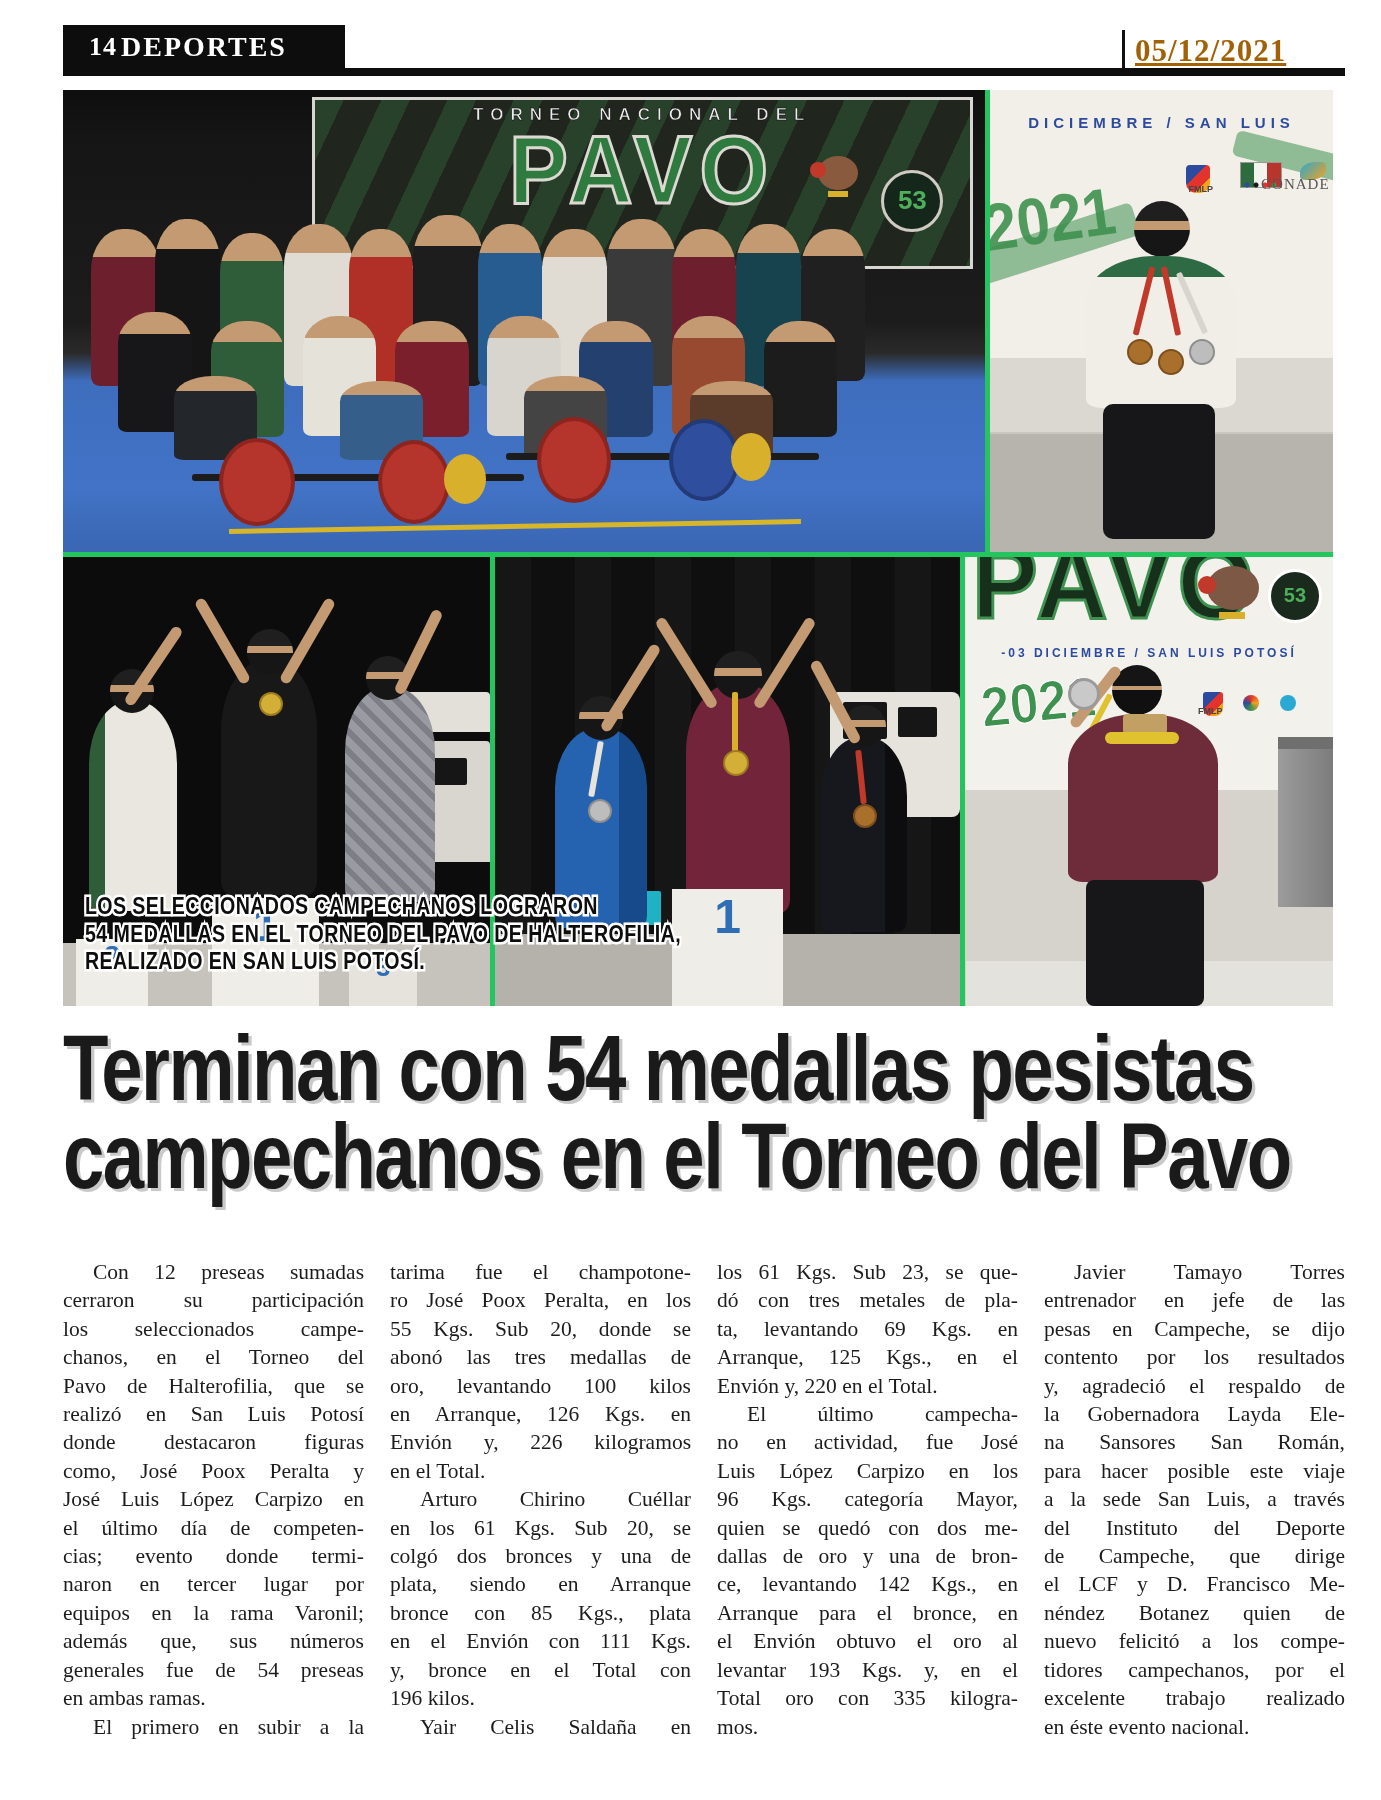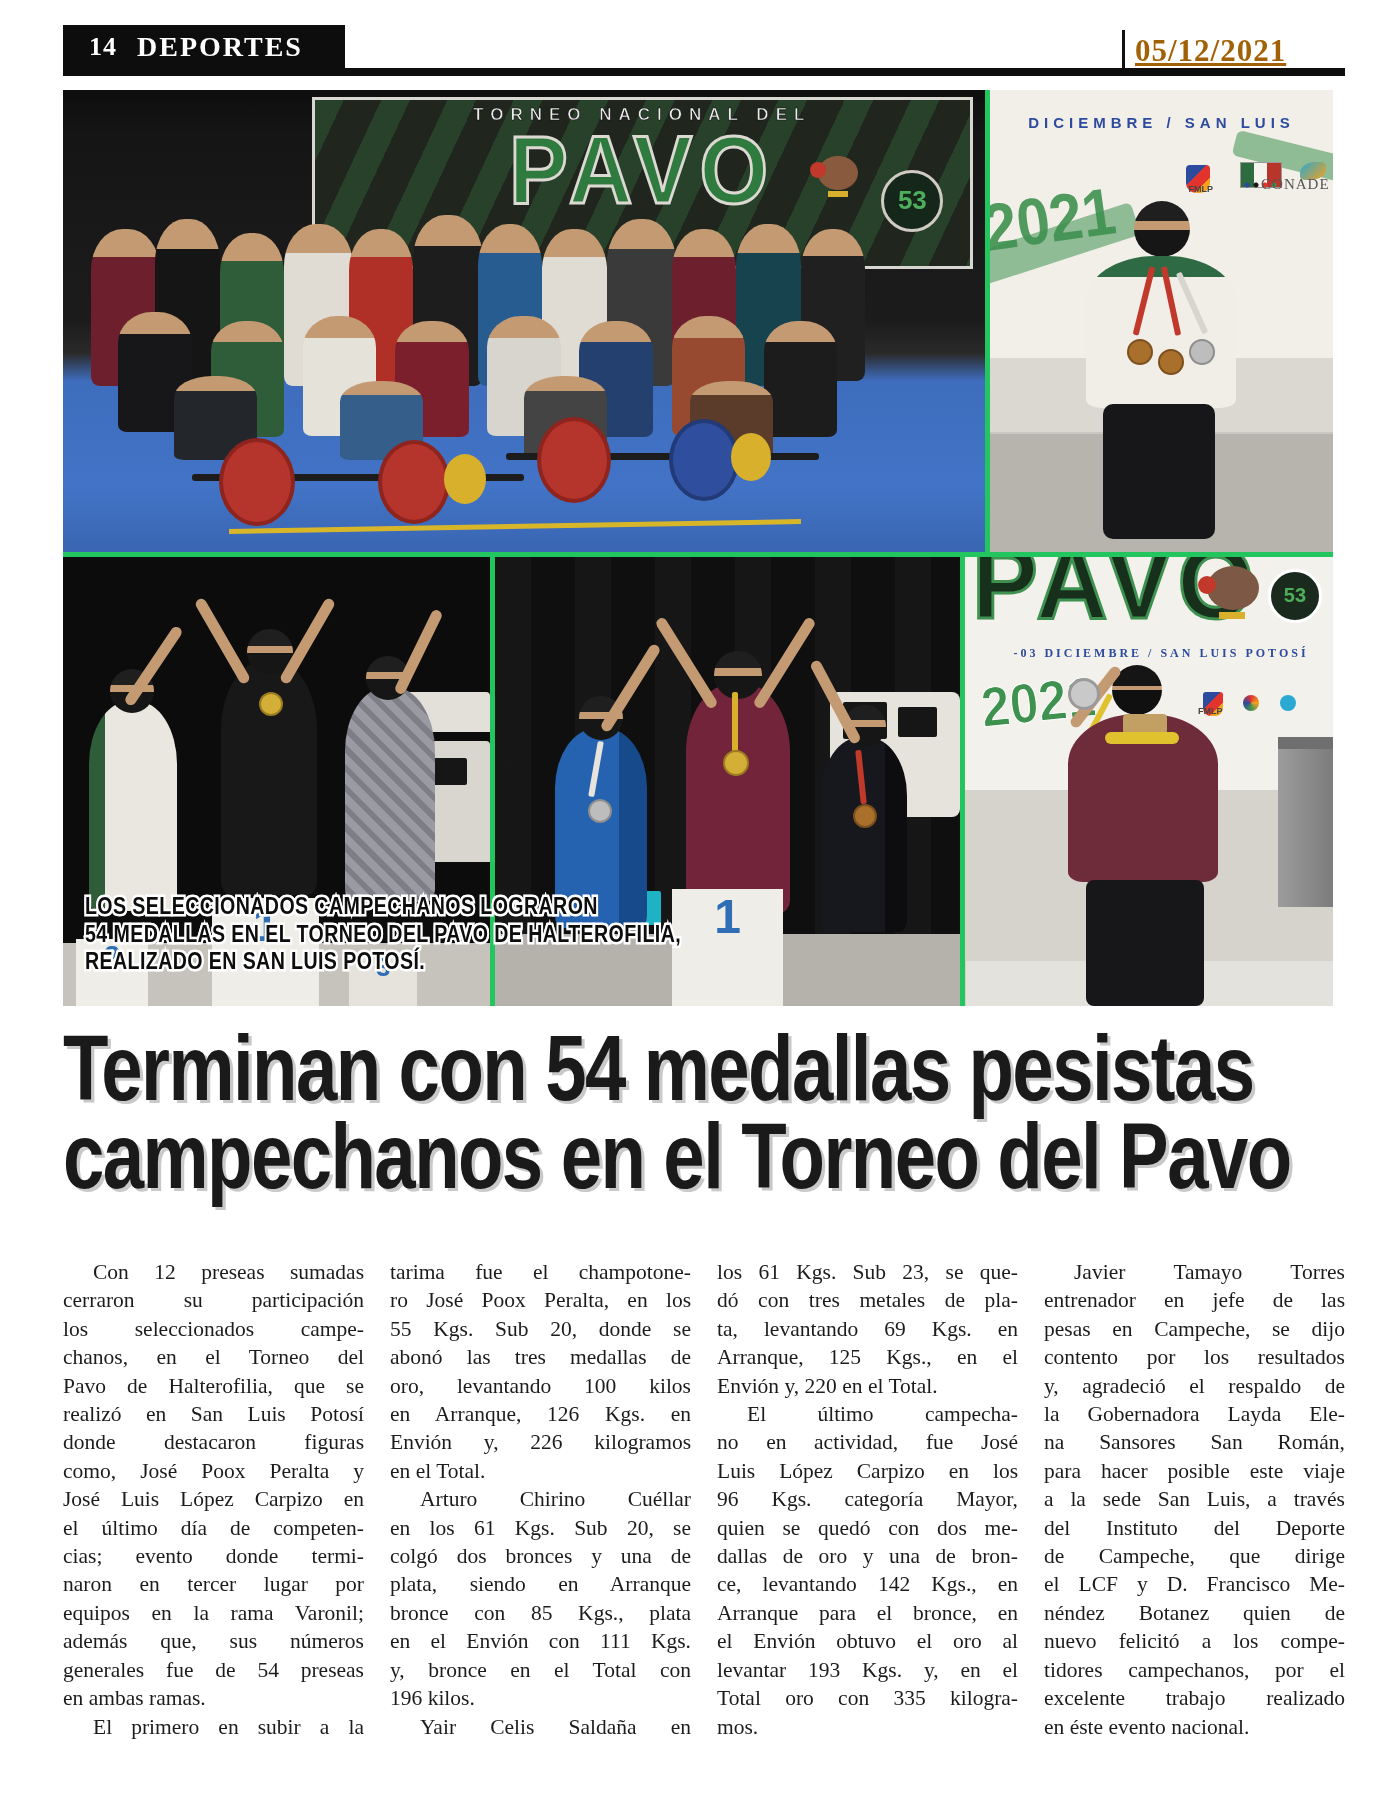--- a/index.html
+++ b/index.html
@@ -4,21 +4,21 @@
 <style>
   html,body{margin:0;padding:0;width:1381px;height:1800px;background:#fff;overflow:hidden;
             font-family:"Liberation Serif",serif;-webkit-font-smoothing:antialiased;}
   #page{position:relative;width:1381px;height:1800px;background:#fff;border-radius:8px;}
 
   
   #masthead{position:absolute;left:0;top:0;width:1381px;height:80px;}
   #section-box{position:absolute;left:63px;top:25px;width:282px;height:44px;background:#0d0d0d;
                color:#fff;display:flex;align-items:center;padding-left:26px;box-sizing:border-box;}
   #section-box .pgnum{font-size:26px;font-weight:bold;letter-spacing:1px;}
-  #section-box .sec{font-size:28px;font-weight:bold;letter-spacing:2px;margin-left:20px;}
+  #section-box .sec{font-size:28px;font-weight:bold;letter-spacing:2px;margin-left:4px;}
   #brand{position:absolute;left:545px;top:14px;width:220px;height:54px;font-family:"Liberation Sans",sans-serif;}
   #brand-text{position:absolute;right:68px;top:16px;text-align:right;color:#222;}
   #brand-top{font-size:10px;letter-spacing:2px;display:inline-block;vertical-align:baseline;}
   #brand-main{font-size:22px;font-weight:bold;letter-spacing:1px;display:inline-block;margin-left:3px;}
   #brand-rule{position:absolute;right:68px;top:44px;width:88px;height:2px;background:#333;}
   #brand-tag{position:absolute;right:68px;top:48px;width:60px;height:3px;background:#999;}
   #brand-spiral{position:absolute;right:6px;top:0px;width:54px;height:54px;border-radius:50%;
      background:radial-gradient(circle at 50% 50%, #7a1f4f 0 16%, #e2332d 16% 30%, #f4a11c 30% 42%,
                 #e8e6e0 42% 50%, #2e9e48 50% 62%, #1f7ac2 62% 74%, #e2332d 74% 84%, #2e9e48 84% 100%);}
   #date-block{position:absolute;left:1122px;top:30px;height:42px;display:flex;align-items:center;}
@@ -95,21 +95,21 @@
 
   #p5-banner{position:absolute;left:0;top:0;width:100%;height:52%;background:#f3f1ec;overflow:hidden;}
   #p5-word{position:absolute;left:2%;top:-34px;font-family:"Liberation Sans",sans-serif;font-weight:bold;
            font-size:104px;letter-spacing:6px;color:#16301c;-webkit-text-stroke:3px #3f9150;transform:scaleX(.95);transform-origin:0 0;}
   #p5-turkey{position:absolute;right:20%;top:4%;width:52px;height:44px;border-radius:50%;background:#7d5844;}
   #p5-turkey:before{content:"";position:absolute;left:-9px;top:10px;width:18px;height:18px;border-radius:50%;background:#c0392b;}
   #p5-turkey:after{content:"";position:absolute;left:12px;bottom:-9px;width:26px;height:7px;background:#d9b02c;}
   #p5-badge{position:absolute;right:3%;top:5%;width:48px;height:48px;border-radius:50%;background:#1a2a1d;
            border:3px solid #fff;color:#4fae5b;font-family:"Liberation Sans",sans-serif;font-weight:bold;
            font-size:20px;display:flex;align-items:center;justify-content:center;}
-  #p5-line{position:absolute;left:12px;top:38%;width:100%;text-align:center;font-family:Liberation Serif, serif;
+  #p5-line{position:absolute;left:0;top:38%;width:100%;text-align:center;font-family:Liberation Sans, sans-serif;
            font-weight:bold;font-size:12px;letter-spacing:3px;color:#2c4a9e;}
   #p5-year{position:absolute;left:3%;top:48%;font-family:"Liberation Sans",sans-serif;font-weight:bold;
            font-size:56px;color:#3f9150;transform:rotate(-6deg) scaleX(.92);-webkit-text-stroke:1px #fff;}
   #p5-fmlp{position:absolute;right:30%;top:58%;width:20px;height:24px;border-radius:3px 3px 8px 8px;
            background:linear-gradient(135deg,#2c4a9e 0 40%,#e2332d 40% 70%,#f4a11c 70%);}
   #p5-fmlp-label{position:absolute;right:30%;top:64%;font-family:"Liberation Sans",sans-serif;font-weight:bold;
            font-size:9px;color:#444;}
   #p5-dot1{position:absolute;right:20%;top:59%;width:16px;height:16px;border-radius:50%;
            background:conic-gradient(#e2332d,#f4a11c,#3f9150,#2c4a9e,#e2332d);}
   #p5-dot2{position:absolute;right:10%;top:59%;width:16px;height:16px;border-radius:50%;background:#2aa9d2;}

